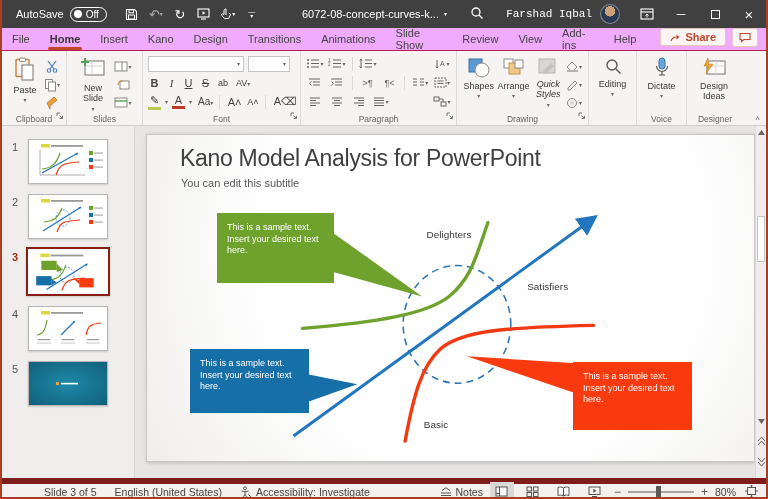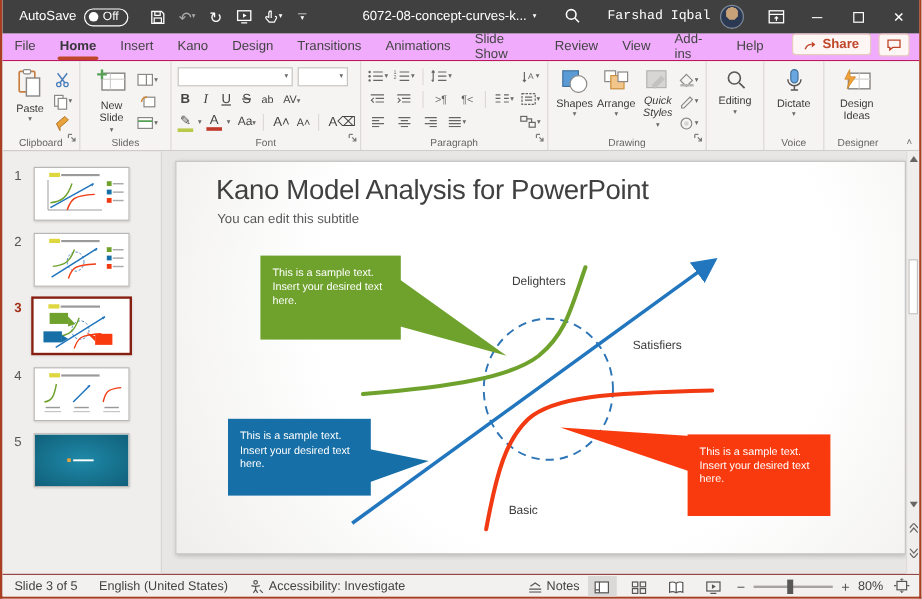--- a/index.html
+++ b/index.html
@@ -68,21 +68,21 @@
   .callout{position:absolute;color:#fff;font-size:9px;line-height:1.3;padding:9px 10px;white-space:pre-line;}
   .callout.green{left:70px;top:78px;width:117px;height:70px;background:#6fa22d;}
   .callout.blue{left:43px;top:214px;width:119px;height:64px;background:#176fa7;}
   .callout.red{left:426px;top:227px;width:119px;height:68px;background:#f93a0e;}
   
   .vscroll{position:absolute;right:0;top:0;width:11px;height:352px;background:#f0eeec;border-left:1px solid #dedcda;}
   .vs-btn{height:13px;display:flex;align-items:center;justify-content:center;color:#666;}
   .vs-thumb{position:absolute;left:1px;top:90px;width:8px;height:46px;background:#fff;border:1px solid #c4c2c0;}
   .vs-bottom{position:absolute;left:0;right:0;bottom:8px;display:flex;flex-direction:column;gap:3px;align-items:center;}
   
-  .statusbar{height:21px;background:#f3f1ef;border-top:1px solid #7f1d1d;display:flex;align-items:center;font-size:10.5px;color:#444;}
+  .statusbar{height:21px;background:#f3f1ef;border-top:6px solid #7f1d1d;display:flex;align-items:center;font-size:10.5px;color:#444;padding-left:32px;}
   .sb-item{margin-left:18px;display:flex;align-items:center;gap:4px;}
   .sb-item:first-child{margin-left:10px;}
   .sb-right{margin-left:auto;display:flex;align-items:center;gap:7px;padding-right:8px;}
   .viewbtn{width:24px;height:19px;display:flex;align-items:center;justify-content:center;}
   .viewbtn.active{background:#dbd9d7;}
   .zoomtrack{position:relative;width:66px;height:2px;background:#a6a4a2;}
   .zoomthumb{position:absolute;left:28px;top:-5px;width:5px;height:12px;background:#5a5856;}
   .fiticon{margin-left:2px;}
 </style>
 </head>

